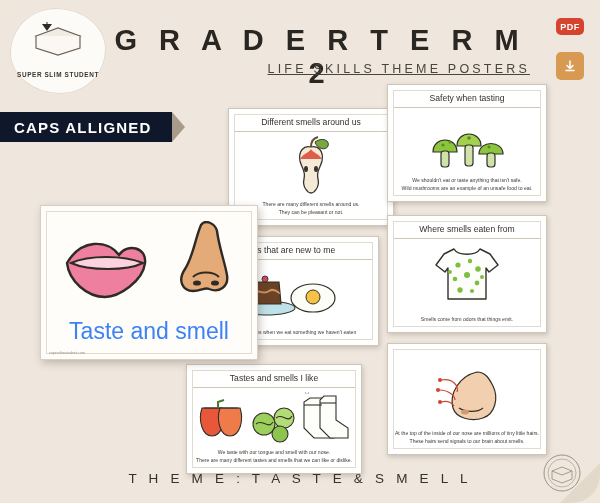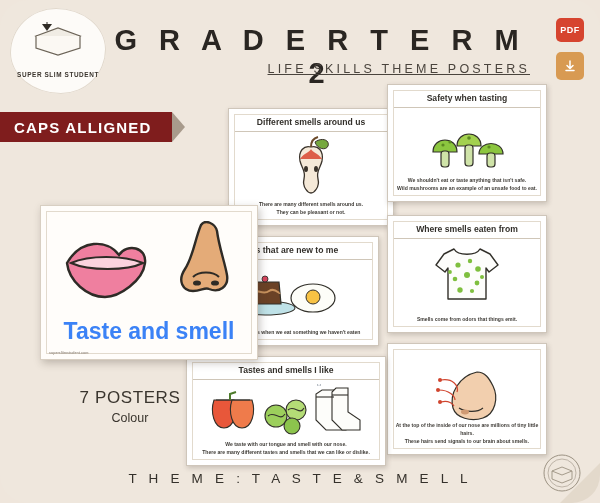--- a/index.html
+++ b/index.html
@@ -80,21 +80,21 @@
     color: #3a342d;
   }
 
   
   .caps-ribbon {
     position: absolute;
     top: 112px;
     left: 0;
     height: 30px;
     padding: 0 20px 0 14px;
-    background: #7f1d1d;
+    background: #0f172a;
     color: #ffffff;
     font-size: 15px;
     font-weight: bold;
     letter-spacing: 1.2px;
     display: flex;
     align-items: center;
   }
   .caps-ribbon::after {
     content: "";
     position: absolute;
@@ -106,21 +106,21 @@
     border-bottom: 15px solid transparent;
     border-left: 13px solid #a89b8c;
   }
 
   
   .pdf-badge {
     position: absolute;
     top: 18px;
     right: 16px;
     width: 28px;
-    height: 24px;
+    height: 17px;
     border-radius: 5px;
     background: #d6442f;
     color: #fff;
     font-size: 9px;
     font-weight: bold;
     display: flex;
     align-items: center;
     justify-content: center;
     letter-spacing: 0.5px;
   }
@@ -138,21 +138,20 @@
   }
 
   
   .poster {
     position: absolute;
     background: #ffffff;
     border: 1px solid #cfc6ba;
     box-shadow: 1px 2px 5px rgba(60,50,40,0.22);
     box-sizing: border-box;
     overflow: hidden;
-    font-weight: bold;
   }
   .poster .inner {
     position: absolute;
     inset: 5px;
     border: 1px solid #e2dacd;
     box-sizing: border-box;
   }
   .p-title {
     position: absolute;
     top: 8px;
@@ -184,21 +183,21 @@
     align-items: center;
     justify-content: center;
   }
 
   
   #poster-smells-around  { left: 211px; top: 108px; width: 166px; height: 118px; margin-left: 17px; }
   #poster-safety         { left: 387px; top: 84px;  width: 160px; height: 118px; }
   #poster-where-smells   { left: 387px; top: 215px; width: 160px; height: 118px; }
   #poster-tastes-new     { left: 193px; top: 236px; width: 186px; height: 110px; }
   #poster-how-smell      { left: 387px; top: 343px; width: 160px; height: 112px; }
-  #poster-tastes-i-like  { left: 186px; top: 356px; width: 200px; height: 110px; }
+  #poster-tastes-i-like  { left: 186px; top: 364px; width: 176px; height: 110px; }
   #poster-main {
     left: 40px; top: 205px; width: 218px; height: 155px;
     background: #fffdfa;
     border: 1px solid #d8cfc2;
     box-shadow: 2px 3px 8px rgba(60,50,40,0.28);
     z-index: 5;
   }
   #poster-main .main-caption {
     position: absolute;
     left: 0;
@@ -447,24 +446,20 @@
         <path d="M26 4 C20 18 18 36 10 48 C2 60 8 70 18 70 C26 70 30 66 34 68 C44 72 54 66 52 54 C50 42 44 26 42 10 C40 2 30 -2 26 4 Z" fill="#e4ab78" stroke="#2e2b26" stroke-width="2.4"></path>
         <path d="M18 56 C24 50 38 50 44 56" stroke="#2e2b26" stroke-width="2" fill="none"></path>
         <ellipse cx="22" cy="62" rx="4" ry="2.6" fill="#2e2b26"></ellipse>
         <ellipse cx="40" cy="62" rx="4" ry="2.6" fill="#2e2b26"></ellipse>
       </svg>
     </div>
     <div class="main-caption">Taste and smell</div>
     <div class="tiny-foot">supersliimstudent.com</div>
   </div>
 
-  <div class="count-block">
-    <div class="count-main">7 POSTERS</div>
-    <div class="count-sub">Colour</div>
-  </div>
 
   <div class="footer">T H E M E :   T A S T E   &amp;   S M E L L</div>
 
   <svg class="corner-stamp" viewBox="0 0 60 46">
     <circle cx="30" cy="22" r="18" fill="none" stroke="#8d8373" stroke-width="1"></circle>
     <circle cx="30" cy="22" r="14" fill="none" stroke="#8d8373" stroke-width="0.6"></circle>
     <polygon points="20,20 30,16 40,20 30,24" fill="none" stroke="#8d8373" stroke-width="0.9"></polygon>
     <polyline points="20,20 20,28 30,32 40,28 40,20" fill="none" stroke="#8d8373" stroke-width="0.9"></polyline>
   </svg>
   <div class="corner-fold"></div>

